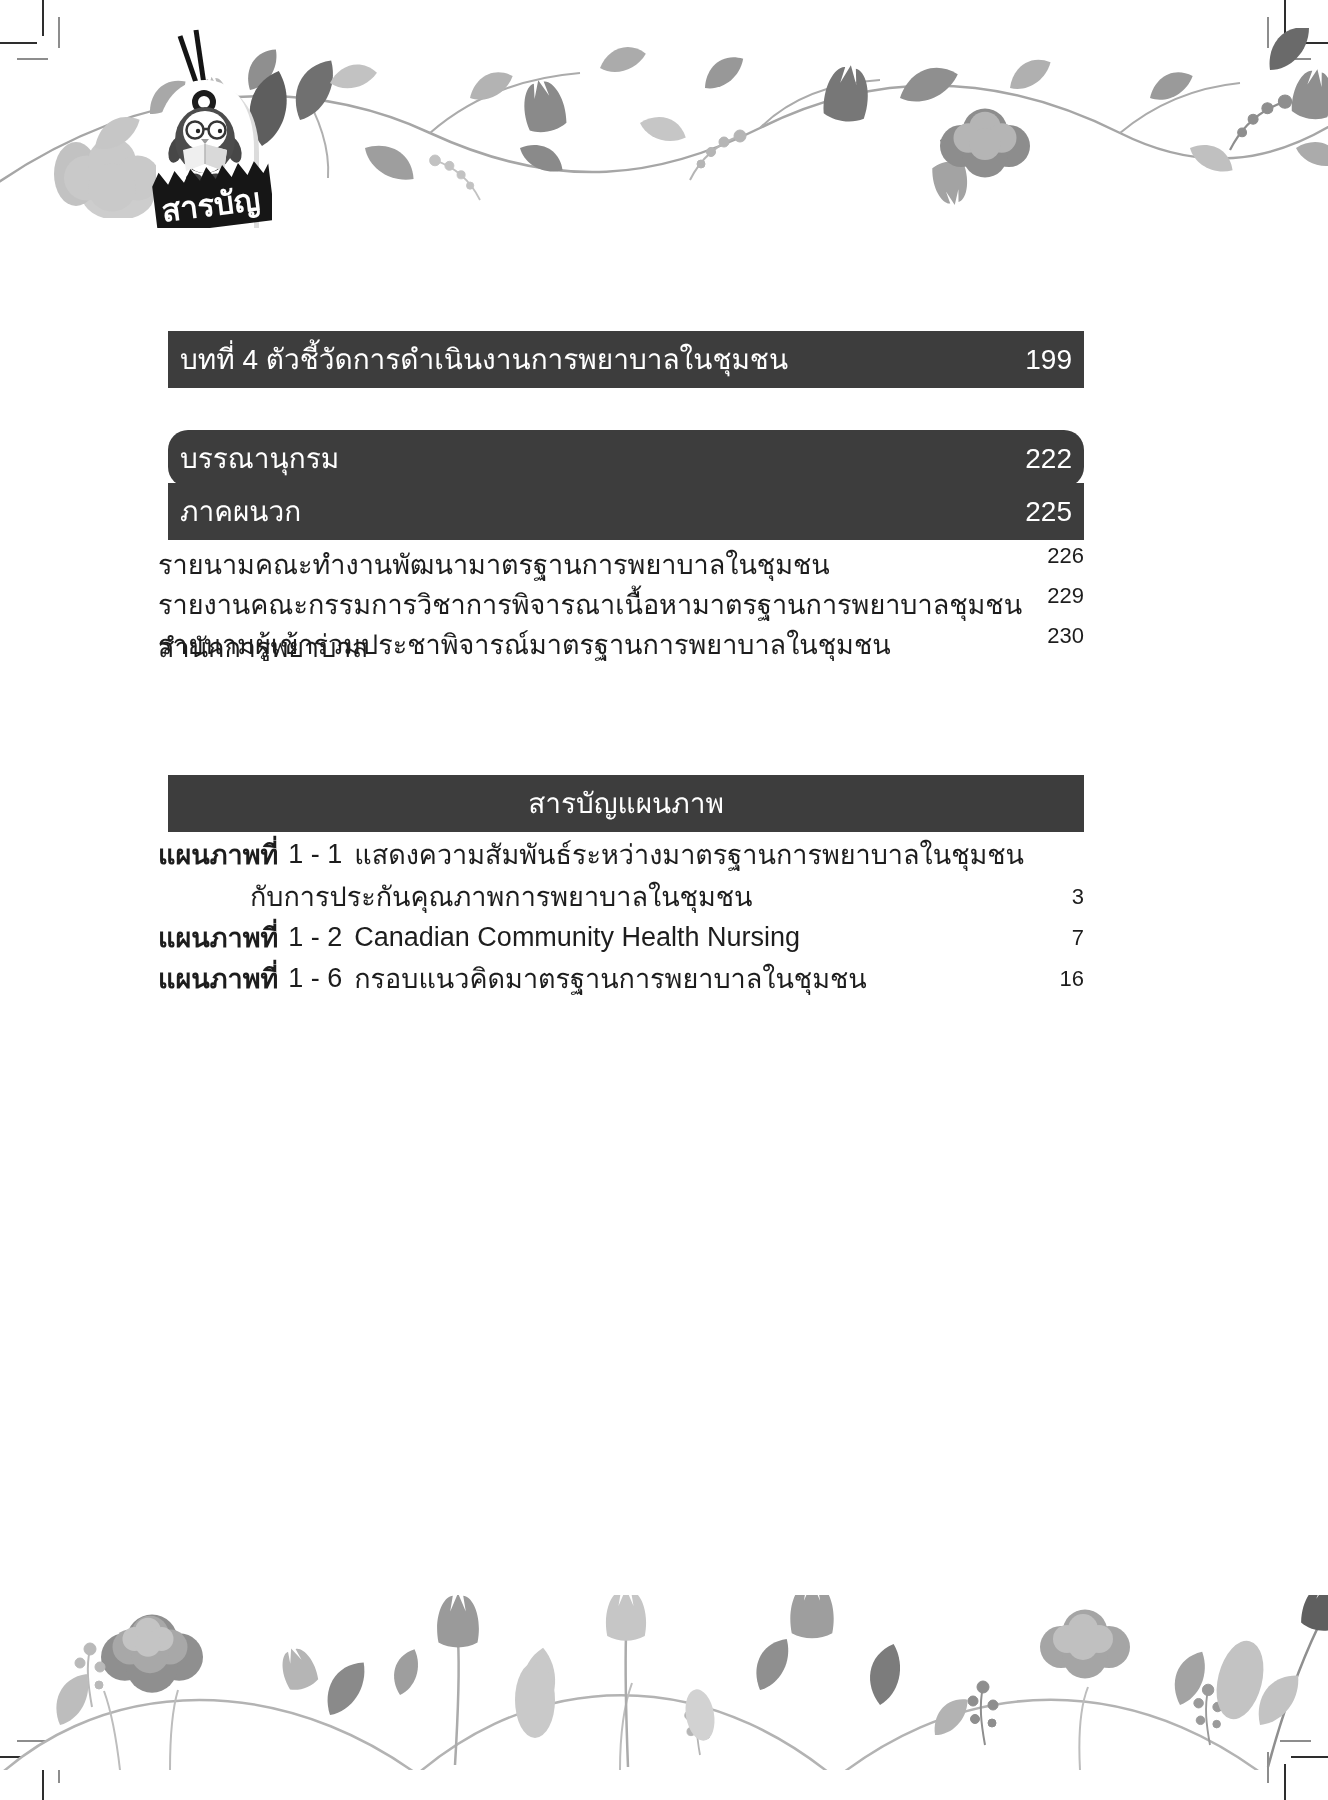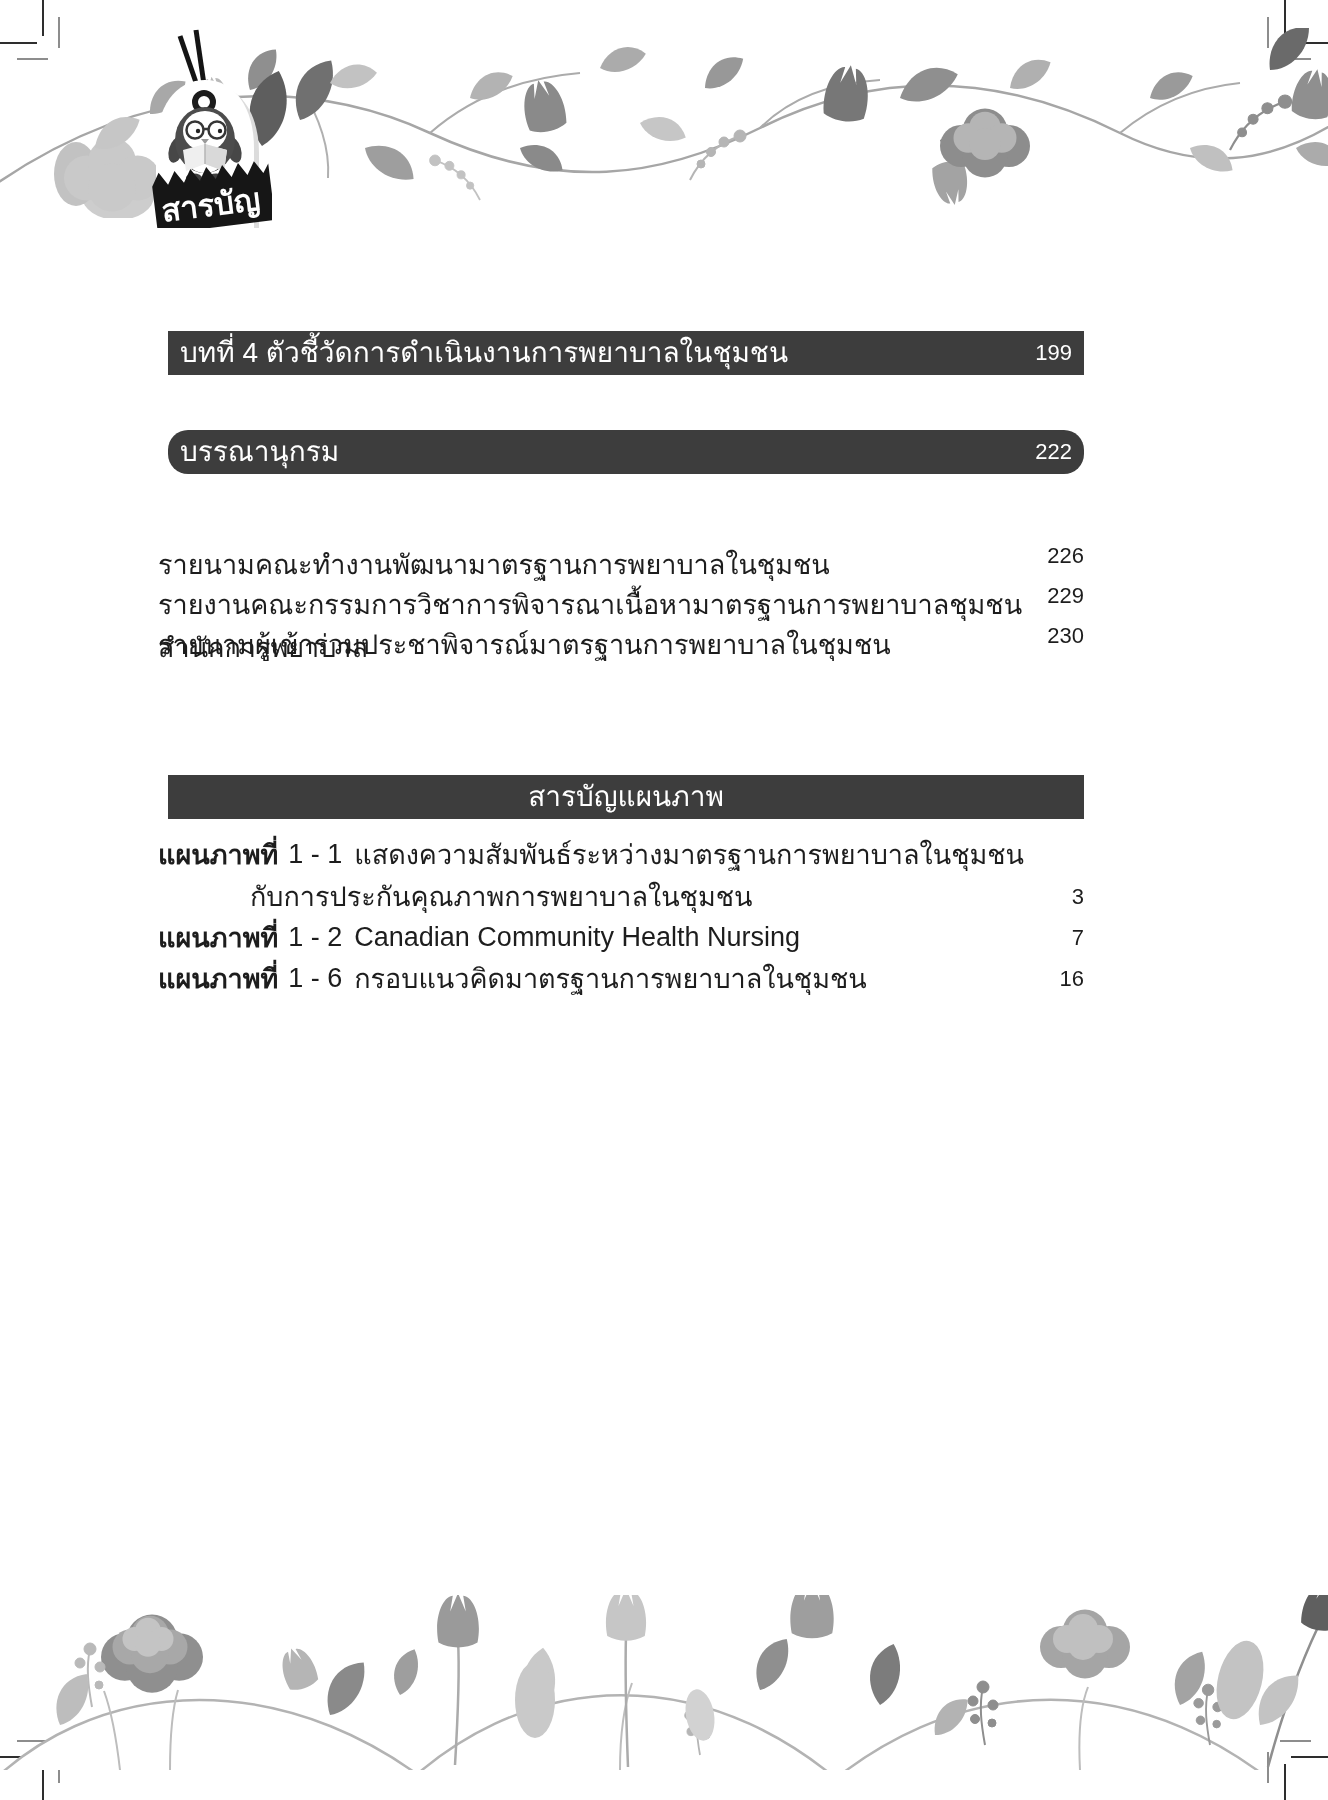--- a/index.html
+++ b/index.html
@@ -14,26 +14,26 @@
   
   .mark{position:absolute;}
   .mk-b{background:#2e2e2e;}
   .mk-g{background:#8d8d8d;}
   
   .floral-top{position:absolute;left:0;top:28px;width:1328px;height:190px;}
   .floral-bottom{position:absolute;left:0;top:1595px;width:1328px;height:175px;}
   .tag-wrap{position:absolute;left:146px;top:28px;width:126px;height:200px;}
   
   .bar{
-    position:absolute;left:168px;width:916px;height:44px;
+    position:absolute;left:168px;width:916px;height:57px;
     background:var(--bar-bg,#3d3d3d);color:var(--bar-text,#ffffff);
     display:flex;align-items:center;justify-content:space-between;
     padding:0 12px;box-sizing:border-box;font-size:28px;line-height:1;
   }
-  .bar .pg{font-size:22px;}
+  .bar .pg{font-size:28px;}
   .bar-1{top:331px;}
   .bar-2{top:430px;border-radius:20px;}
   .bar-3{top:483px;}
   .bar-charts{top:775px;justify-content:center;}
   
   .appendix{position:absolute;left:158px;top:543px;width:926px;}
   .chartlist{position:absolute;left:158px;top:833px;width:926px;}
   .row{display:flex;justify-content:space-between;height:40px;font-size:27px;}
   .crow{display:flex;align-items:center;justify-content:space-between;height:41px;font-size:27px;}
   .crow.first{height:43px;}
@@ -175,20 +175,24 @@
   </svg>
 
   <div class="bar bar-1">
     <span>บทที่ 4 ตัวชี้วัดการดำเนินงานการพยาบาลในชุมชน</span>
     <span class="pg">199</span>
   </div>
   <div class="bar bar-2">
     <span>บรรณานุกรม</span>
     <span class="pg">222</span>
   </div>
+  <div class="bar bar-3">
+    <span>ภาคผนวก</span>
+    <span class="pg">225</span>
+  </div>
 
   <div class="appendix">
     <div class="row">
       <span>รายนามคณะทำงานพัฒนามาตรฐานการพยาบาลในชุมชน</span>
       <span class="pgnum">226</span>
     </div>
     <div class="row">
       <span>รายงานคณะกรรมการวิชาการพิจารณาเนื้อหามาตรฐานการพยาบาลชุมชน สำนักการพยาบาล</span>
       <span class="pgnum">229</span>
     </div>

